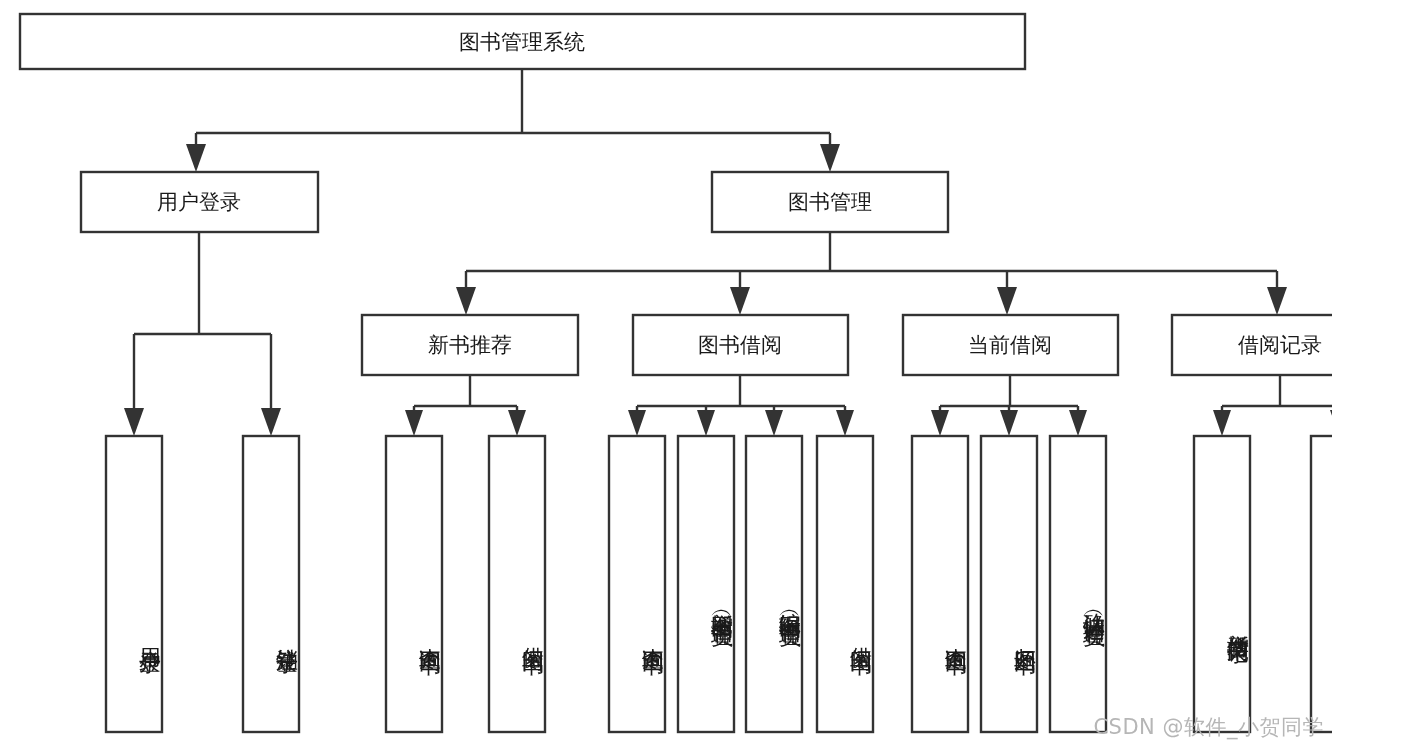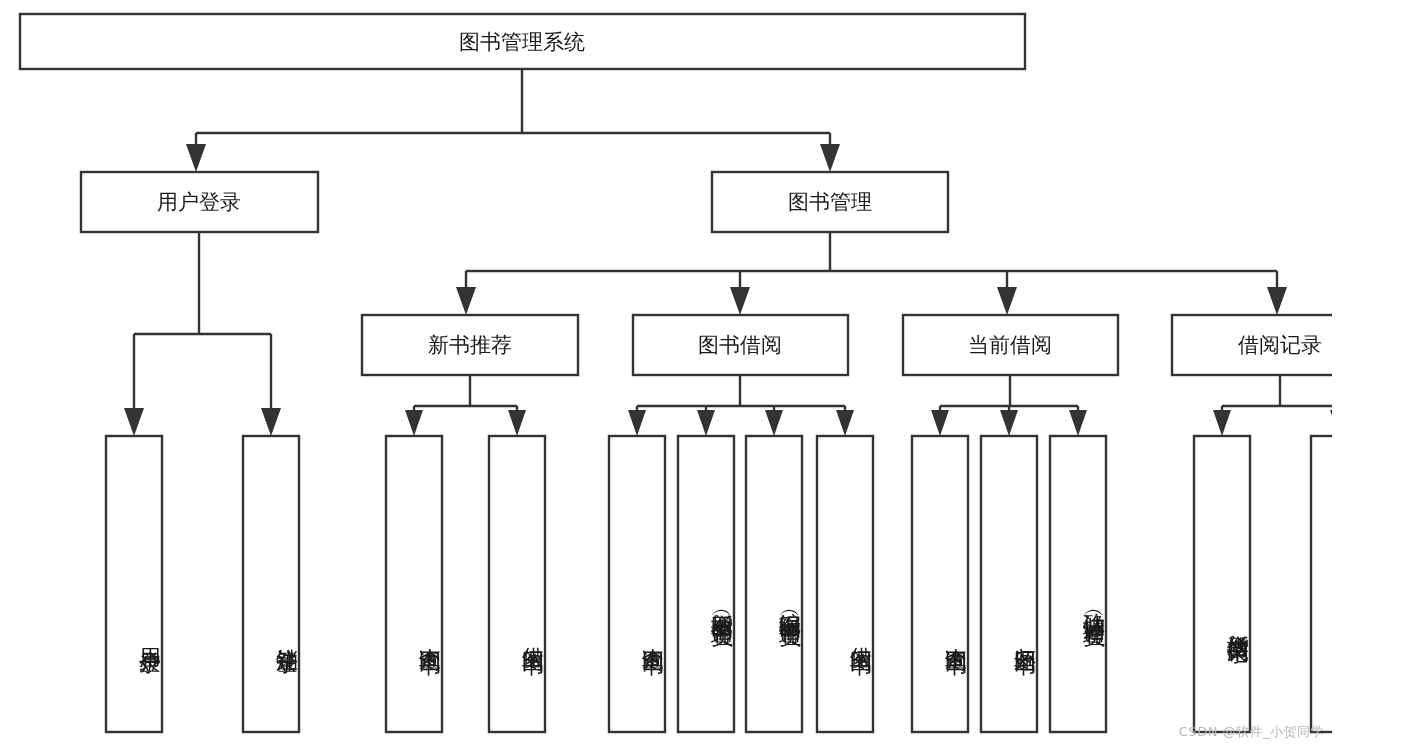--- a/index.html
+++ b/index.html
@@ -45,21 +45,21 @@
   }
   .arrow-head {
     fill: #333333;
     stroke: none;
   }
   .watermark {
     position: absolute;
     right: 8px;
     bottom: 6px;
     font-family: "DejaVu Sans", "Liberation Sans", sans-serif;
-    font-size: 13px;
+    font-size: 21px;
     color: #b6b6b6;
     white-space: nowrap;
     letter-spacing: 0.5px;
     user-select: none;
   }
   .vtext-cell {
     position: absolute;
     display: flex;
     align-items: flex-start;
     justify-content: center;

